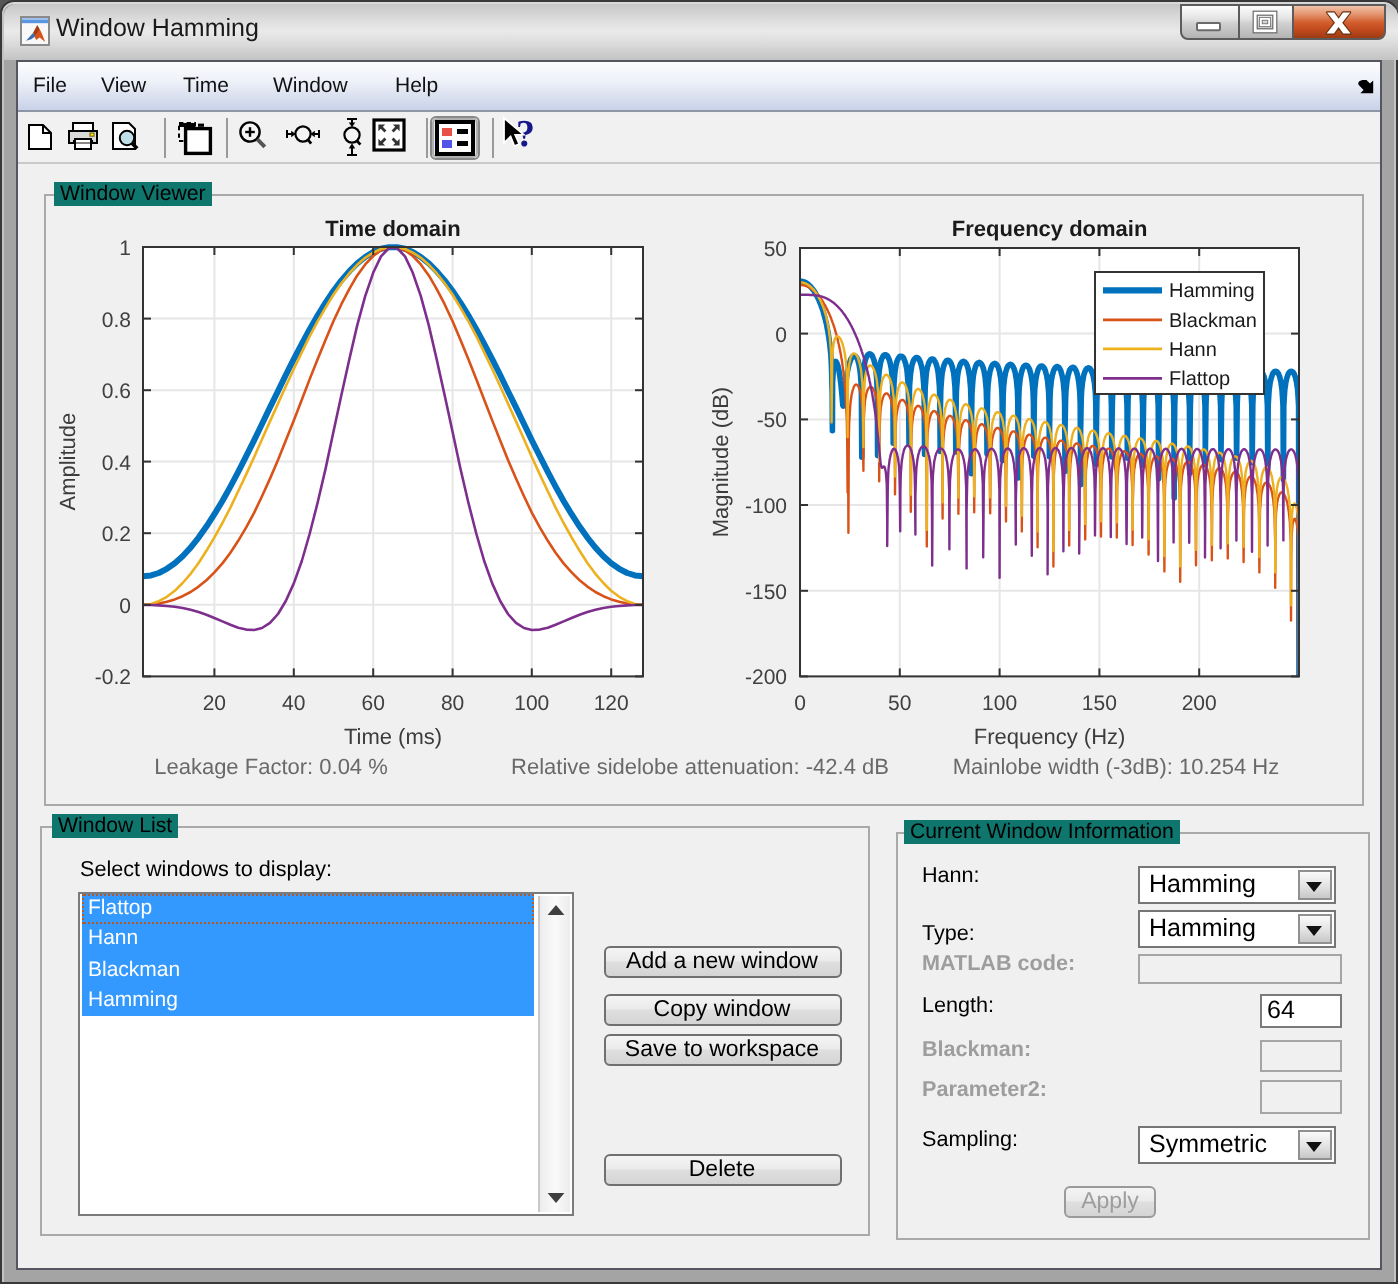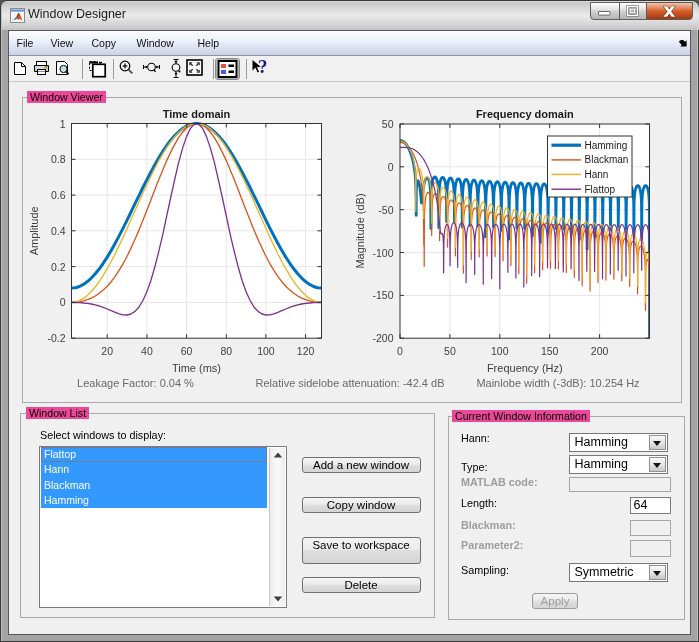--- a/index.html
+++ b/index.html
@@ -8,21 +8,21 @@
   box-shadow: inset 0 1px 0 #d8d8d8, inset 1px 0 0 #c2c2c2, inset -1px 0 0 #c2c2c2; }
 .tbar { position:absolute; left:1px; top:1px; width:697px; height:28px; border-radius:6px 6px 0 0;
   background:linear-gradient(180deg,#c6c6c6 0%,#dadada 25%,#eaeaea 48%,#dcdcdc 70%,#c3c3c3 100%); }
 .ttext { position:absolute; left:27px; top:6px; font-size:12.5px; color:#1a1a1a; }
 .client { position:absolute; left:7px; top:29px; width:683px; height:605px; background:#f0f0f0; border:1px solid #565660; }
 .menubar { position:absolute; left:8px; top:30px; width:681px; height:25px;
   background:linear-gradient(180deg,#fbfcfe 0%,#eef1f8 40%,#dbe1f0 70%,#c9d2e9 100%); border-bottom:1px solid #8e96a5; }
 .mi { position:absolute; top:36px; font-size:10.5px; color:#111;text-align:center; }
 .toolbar { position:absolute; left:8px; top:56px; width:681px; height:25px; background:#f1f1f1; border-bottom:1px solid #c9c9c9; }
 .grp { position:absolute; border:1px solid #a9a9a9; }
-.grplab { position:absolute; background:#ec4899; font-size:10.6px; color:#000; padding:0 3px; white-space:pre; }
+.grplab { position:absolute; background:#0f766e; font-size:10.6px; color:#000; padding:0 3px; white-space:pre; }
 .cap { position:absolute; top:1px; height:18px; border:1px solid #5c5c5c; }
 .btn { position:absolute; border:1px solid #707070; border-radius:3px; font-size:11.5px; color:#000;
   background:linear-gradient(180deg,#f4f4f4 0%,#ebebeb 45%,#dfdfdf 50%,#d4d4d4 100%);
   text-align:center; line-height:14px; }
 .combo { position:absolute; width:99px; height:19px; background:#fff; border:1px solid #767676; font-size:12.5px; color:#000; line-height:17px; padding-left:5px; }
 .cbtn { position:absolute; right:1px; top:1px; width:17px; height:15px; border:1px solid #909090;
   background:linear-gradient(180deg,#fafafa,#e2e2e2 55%,#c8c8c8); }
 .cbtn:after { content:""; position:absolute; left:3.5px; top:5px; border:4.5px solid transparent; border-top:5.5px solid #111; }
 .fld { position:absolute; border:1px solid #a5a5a5; background:#f0f0f0; }
 .lab { position:absolute; font-size:10.8px; color:#000; }
@@ -32,41 +32,41 @@
 <div class="win">
   <div class="tbar"></div>
   <svg style="position:absolute;left:9px;top:7px" width="16" height="16" viewBox="0 0 16 16">
     <rect x="0.5" y="0.5" width="14" height="14" fill="#f8f8f8" stroke="#8a8a8a"></rect>
     <rect x="1" y="1" width="13" height="2.6" fill="#5a96e0"></rect>
     <rect x="1" y="1" width="13" height="1" fill="#9dbfee"></rect>
     <path d="M8.6 4.6 l2 3.4 2 5 -2.8-2.2 -1.7 1.2 -1.3-2.6 z" fill="#d95319"></path>
     <path d="M6.4 8.6 l2.2-4 1.2 2 -2.1 3 z" fill="#a33c10"></path>
     <path d="M3 12.4 l3.4-3.8 1.5 1.4 -2.3 1.6 z" fill="#3a6eb0"></path>
   </svg>
-  <div class="ttext">Window Designer</div>
+  <div class="ttext">Window Hamming</div>
   <div class="cap" style="left:589px;width:30px;border-radius:0 0 0 4px;background:linear-gradient(180deg,#fdfdfd 0%,#e3e3e3 40%,#cfcfcf 55%,#b4b4b4 100%)">
     <svg width="27" height="16">
         <rect x="7.5" y="8.5" width="11.5" height="3.6" rx="0.5" fill="#fff" stroke="#6a6a6a" stroke-width="1"></rect>
       </svg></div>
   <div class="cap" style="left:618px;width:28px;background:linear-gradient(180deg,#fdfdfd 0%,#e3e3e3 40%,#cfcfcf 55%,#b4b4b4 100%)">
     <svg width="25" height="16">
         <rect x="7.6" y="3.6" width="9.8" height="8.8" fill="none" stroke="#6a6a6a" stroke-width="2.6"></rect>
         <rect x="7.6" y="3.6" width="9.8" height="8.8" fill="none" stroke="#fff" stroke-width="1.4"></rect>
         <rect x="10.4" y="6.4" width="4.2" height="3.2" fill="none" stroke="#6a6a6a" stroke-width="1.8"></rect>
         <rect x="10.4" y="6.4" width="4.2" height="3.2" fill="none" stroke="#fff" stroke-width="1"></rect>
       </svg></div>
   <div class="cap" style="left:645px;width:47px;border-radius:0 0 4px 0;background:linear-gradient(180deg,#f2c4aa 0%,#e2906a 28%,#d25c2c 52%,#c14a1d 75%,#9c3a14 100%)">
     <svg width="45" height="16" viewBox="0 0 45 16">
         <path d="M16.5 3.2 h3.6 l2.2 3.2 2.2-3.2 h3.6 l-4 5.2 4.2 5.4 h-3.7 l-2.3-3.3 -2.3 3.3 h-3.7 l4.2-5.4 z" fill="#ffffff" stroke="#69300f" stroke-width="1.1" paint-order="stroke" stroke-linejoin="round"></path>
       </svg></div>
   <div class="client"></div>
   <div class="menubar"></div>
   <div class="mi" style="left:15.5px">File</div>
   <div class="mi" style="left:49.5px">View</div>
-  <div class="mi" style="left:90.5px">Copy</div>
+  <div class="mi" style="left:90.5px">Time</div>
   <div class="mi" style="left:135.5px">Window</div>
   <div class="mi" style="left:196.5px">Help</div>
   <svg style="position:absolute;left:678px;top:39px" width="9" height="8" viewBox="0 0 9 8">
       <path d="M1.2 0.4 a1.4 1.4 0 0 0 -0.6 2.4 l2.2 2.2 -1.6 1.6 h6.4 v-6.4 l-1.6 1.6 -2.4-2.4 z" fill="#000"></path>
     </svg>
   <div class="toolbar"></div>
   <div style="position:absolute;left:80.5px;top:58px;width:1px;height:20px;background:#9a9a9a"></div>
     <div style="position:absolute;left:111.5px;top:58px;width:1px;height:20px;background:#9a9a9a"></div>
     <div style="position:absolute;left:211.5px;top:58px;width:1px;height:20px;background:#9a9a9a"></div>
     <div style="position:absolute;left:244.5px;top:58px;width:1px;height:20px;background:#9a9a9a"></div>
@@ -283,23 +283,23 @@
     <div class="lrow" style="top:15.3px">Hann</div>
     <div class="lrow" style="top:30.6px">Blackman</div>
     <div class="lrow" style="top:45.9px">Hamming</div>
     <div style="position:absolute;right:1px;top:1px;width:16px;height:158px;background:linear-gradient(90deg,#ececec,#fafafa 50%,#ececec);border-left:1px solid #c8c8c8">
       <svg width="16" height="158">
         <path d="M8 4.5 l4.2 5 h-8.4 z" fill="#3f3f3f"></path>
         <path d="M8 153.5 l4.2 -5 h-8.4 z" fill="#3f3f3f"></path>
       </svg>
     </div>
   </div>
-  <div class="btn" style="left:300.5px;top:456px;width:119px;height:16px">Add a new window</div>
+  <div class="btn" style="left:300.5px;top:472px;width:119px;height:16px">Add a new window</div>
   <div class="btn" style="left:300.5px;top:496px;width:119px;height:16px">Copy window</div>
-  <div class="btn" style="left:300.5px;top:536px;width:119px;height:27px">Save to workspace</div>
+  <div class="btn" style="left:300.5px;top:516px;width:119px;height:16px">Save to workspace</div>
   <div class="btn" style="left:300.5px;top:576px;width:119px;height:16px">Delete</div>
 
   <div class="grp" style="left:447px;top:415px;width:237px;height:204px"></div>
   <div class="grplab" style="left:451px;top:409px">Current Window Information</div>
   <div class="lab" style="left:460px;top:431px">Hann:</div>
   <div class="combo" style="left:567.5px;top:432px">Hamming<span class="cbtn"></span></div>
   <div class="lab" style="left:460px;top:460px">Type:</div>
   <div class="combo" style="left:567.5px;top:453.5px">Hamming<span class="cbtn"></span></div>
   <div class="lab dis" style="left:460px;top:475px">MATLAB code:</div>
   <div class="fld" style="left:568px;top:475.5px;width:101.5px;height:15.5px"></div>

